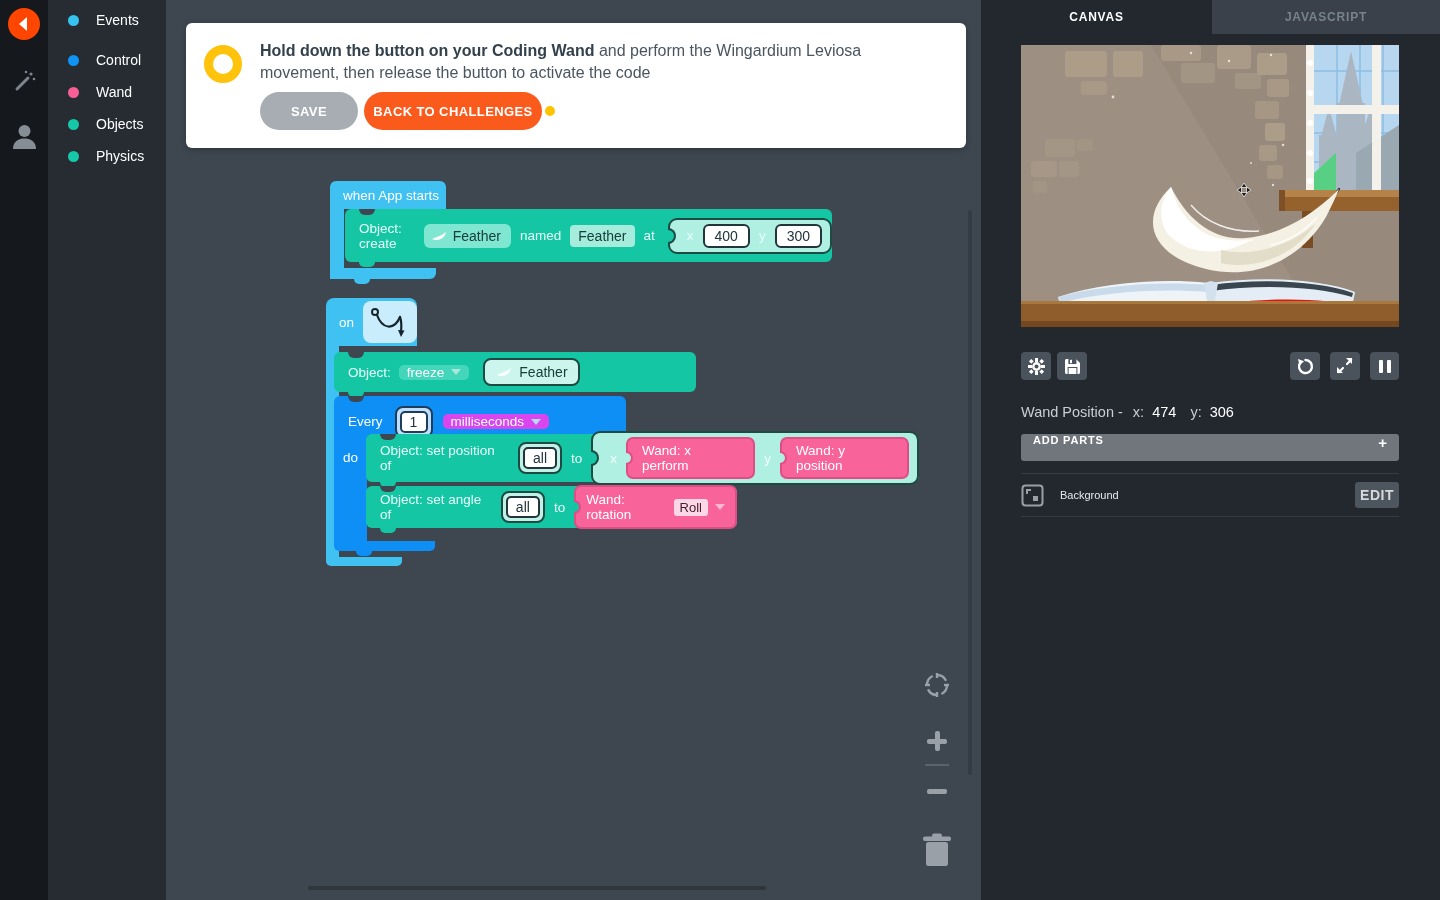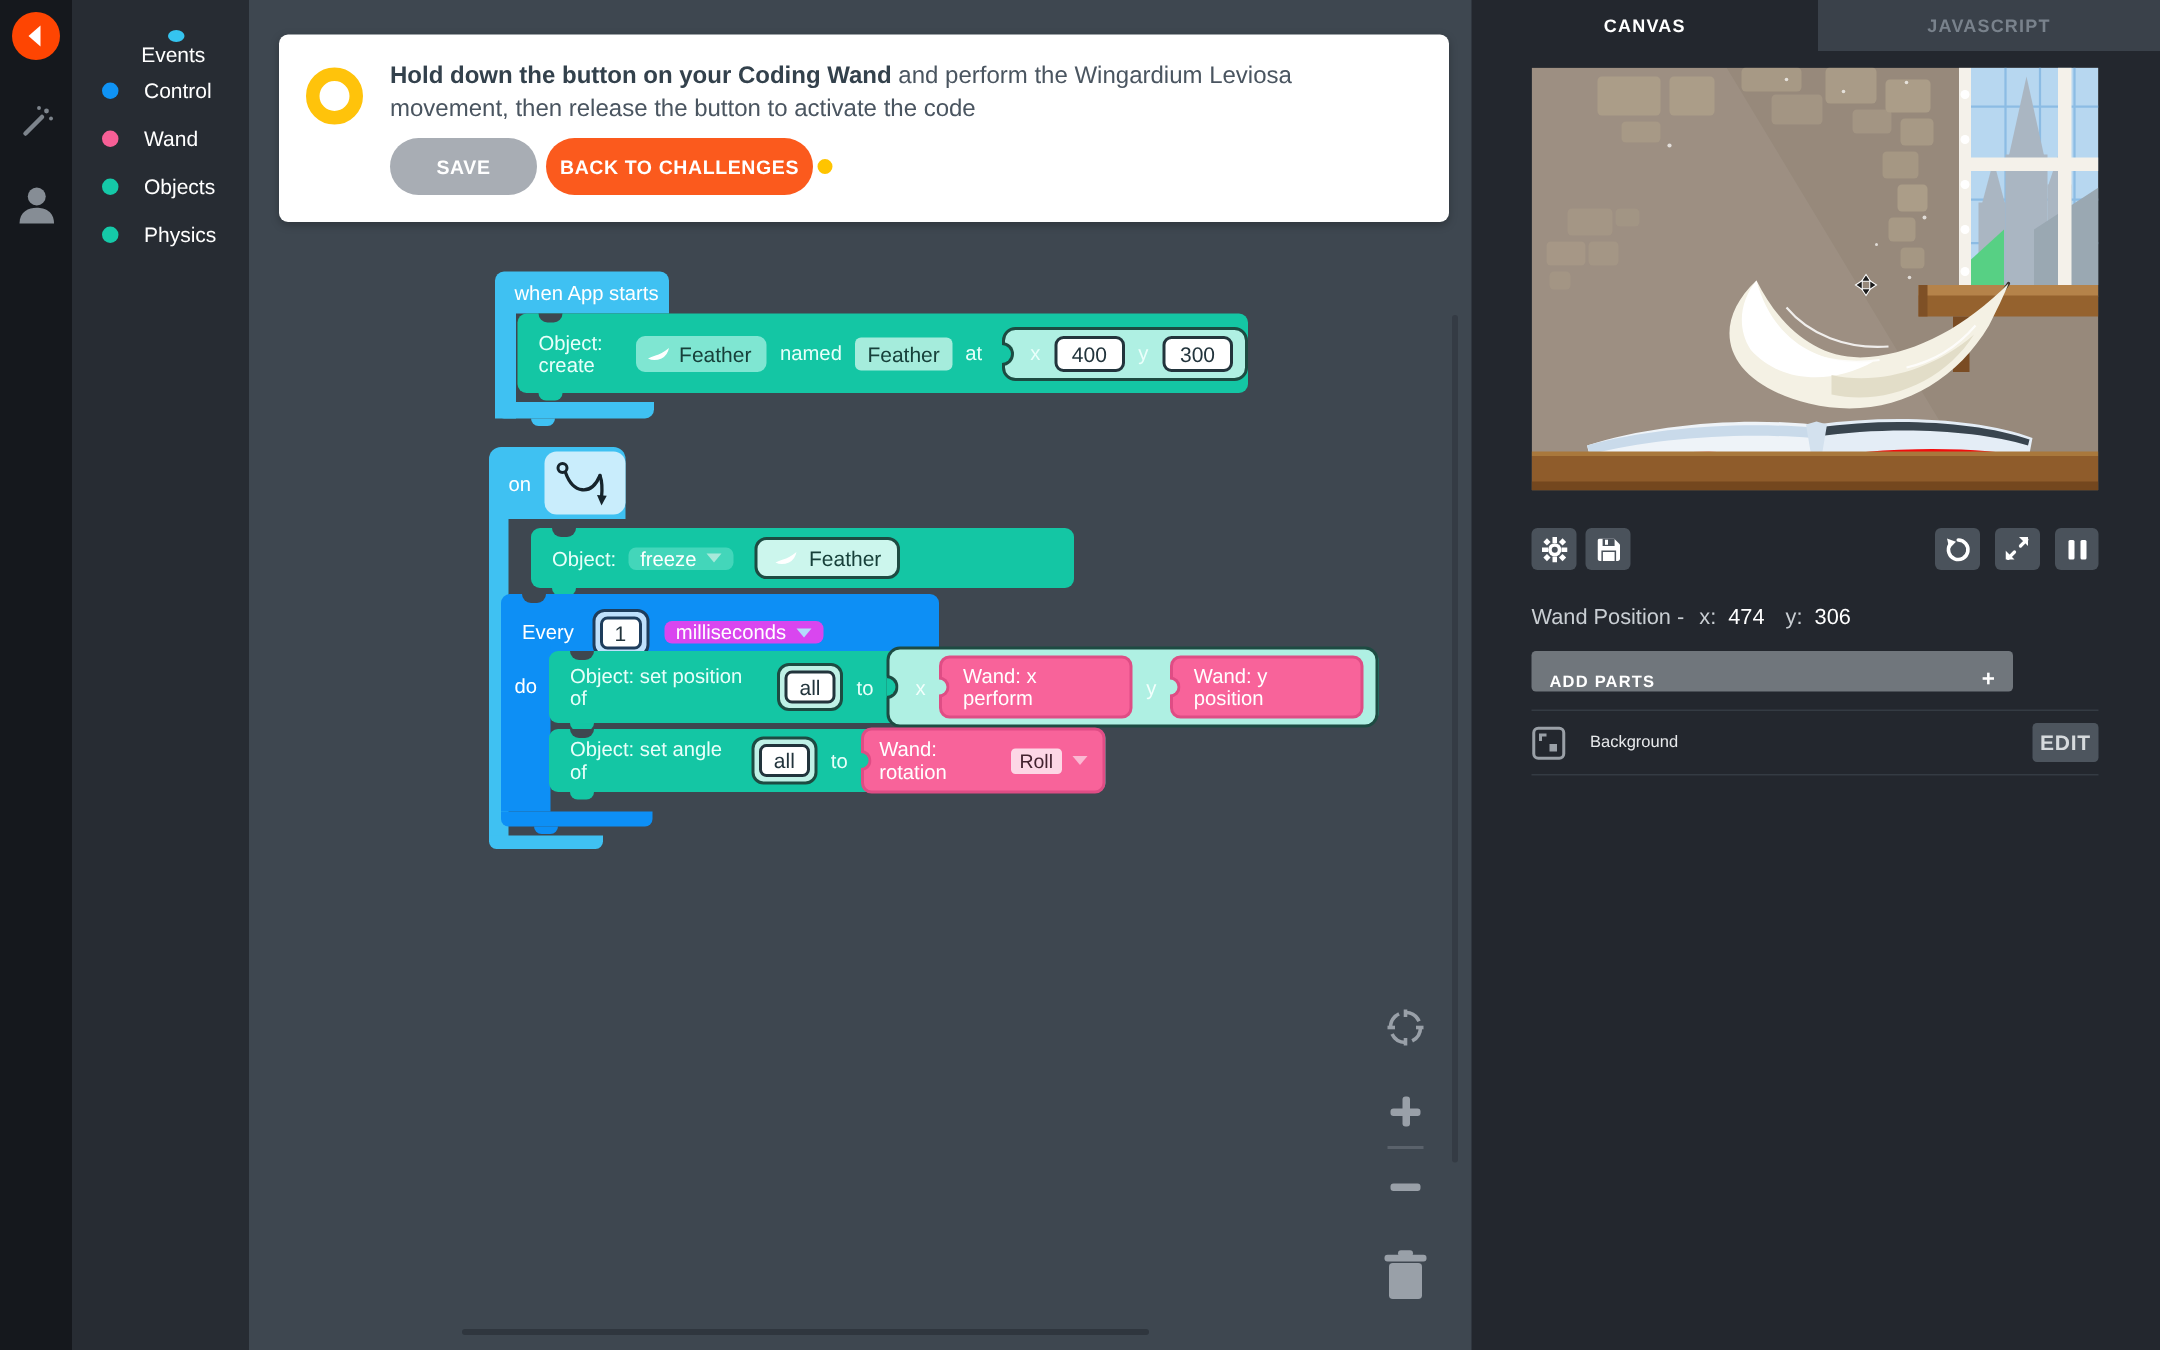--- a/index.html
+++ b/index.html
@@ -73,21 +73,21 @@
   #rightpanel { position:absolute; left:981px; top:0; width:459px; height:900px; background:#23272e; }
   .tab { position:absolute; top:0; height:34px; display:flex; align-items:center; justify-content:center; font-size:12px; font-weight:bold; letter-spacing:0.8px; cursor:pointer; }
   #tab-canvas { left:0; width:231px; color:#ffffff; }
   #tab-js { left:231px; width:228px; color:#79828c; background:#3a414a; }
   #stage { position:absolute; left:40px; top:45px; width:378px; height:282px; overflow:hidden; }
   .panel-btn { position:absolute; top:352px; width:30px; height:28px; background:#4a525b; border:none; border-radius:4px; display:flex; align-items:center; justify-content:center; cursor:pointer; }
   .pause-bars { display:flex; gap:4px; }
   .pause-bars div { width:4px; height:13px; background:#ffffff; border-radius:1px; }
   #wandpos { position:absolute; left:40px; top:404px; font-size:14.5px; color:#c9ced3; }
   #wandpos .val { color:#ffffff; padding:0 10px 0 4px; }
-  #addparts { position:absolute; left:40px; top:434px; width:321px; height:27px; background:#70767c; border-radius:3px; display:flex; align-items:flex-end; cursor:pointer; }
+  #addparts { position:absolute; left:40px; top:434px; width:378px; height:27px; background:#70767c; border-radius:3px; display:flex; align-items:flex-start; cursor:pointer; }
   #addparts .ap-label { color:#ffffff; font-size:11px; font-weight:bold; letter-spacing:0.8px; margin-left:12px; }
   #addparts .ap-plus { position:absolute; right:12px; color:#ffffff; font-size:15px; font-weight:bold; }
   .pdivider { position:absolute; left:40px; width:378px; height:1px; background:#343b43; }
   #bg-row { position:absolute; left:40px; top:480px; width:378px; height:30px; display:flex; align-items:center; }
   #bg-label { color:#e8eaec; font-size:11px; margin-left:16px; }
   #edit-btn { position:absolute; right:0; top:2px; width:44px; height:26px; background:#4d555e; color:#d6dadd; border:none; border-radius:3px; font-size:14px; font-weight:bold; letter-spacing:0.5px; cursor:pointer; font-family:"Liberation Sans",sans-serif; }
 </style>
 </head>
 <body>
 
@@ -107,21 +107,21 @@
   </div>
   <div class="side-ic" style="top:118px;">
     <svg width="27" height="28" viewBox="0 0 27 28">
       <circle cx="13.5" cy="9" r="6" fill="#868d95"></circle>
       <path d="M2 27 C2 19 8 16.5 13.5 16.5 C19 16.5 25 19 25 27 Z" fill="#868d95"></path>
     </svg>
   </div>
 </div>
 
 <div id="palette">
-  <div class="pal-item" style="top:20px;flex-direction:column;">
+  <div class="pal-item" style="top:8px;">
       <span class="pal-dot" style="background:#35c4f0;"></span>
       <span class="pal-label">Events</span>
     </div>
   <div class="pal-item" style="top:48px;">
       <span class="pal-dot" style="background:#0f93f5;"></span>
       <span class="pal-label">Control</span>
     </div>
   <div class="pal-item" style="top:80px;">
       <span class="pal-dot" style="background:#f75f96;"></span>
       <span class="pal-label">Wand</span>
@@ -185,21 +185,21 @@
         <circle cx="7" cy="7" r="3" fill="none" stroke="#16242c" stroke-width="2"></circle>
         <path d="M9 10 C14 24 26 26 32 12" fill="none" stroke="#16242c" stroke-width="2.2" stroke-linecap="round"></path>
         <path d="M32 12 C33.5 16 33.5 22 33 27" fill="none" stroke="#16242c" stroke-width="2.2" stroke-linecap="round"></path>
         <polygon points="30,25 33,32 36.5,25.5" fill="#16242c"></polygon>
       </svg>
     </span>
   </div>
   <div class="abs" style="left:160px; top:344px; width:13px; height:214px; background:#3fc1f2;"></div>
   <div class="abs" style="left:160px; top:557px; width:76px; height:9px; background:#3fc1f2; border-radius:0 0 5px 5px;"></div>
 
-  <div class="block b-teal" style="left:168px; top:352px; width:362px; height:40px; padding-left:14px;margin-left:20px;">
+  <div class="block b-teal" style="left:168px; top:352px; width:362px; height:40px; padding-left:14px;">
     <div class="notch-top"></div>
     <div class="bump-bot bump-teal"></div>
     <span class="lbl-dim">Object:</span>
     <span class="chip chip-tealy" style="margin-left:8px;">
       <span>freeze</span>
       <span class="dd dd-lite"></span>
     </span>
     <span class="shield" style="margin-left:14px; background:#ccf6ed; padding:4px 10px; align-items:center;">
       <svg width="18" height="14" viewBox="0 0 18 14" style="margin-right:6px;">
         <path d="M2 10 Q6 12 11 10 Q15 8 16 3 Q11 7 7 8 Q4 9 2 10 Z" fill="#ffffff"></path>

